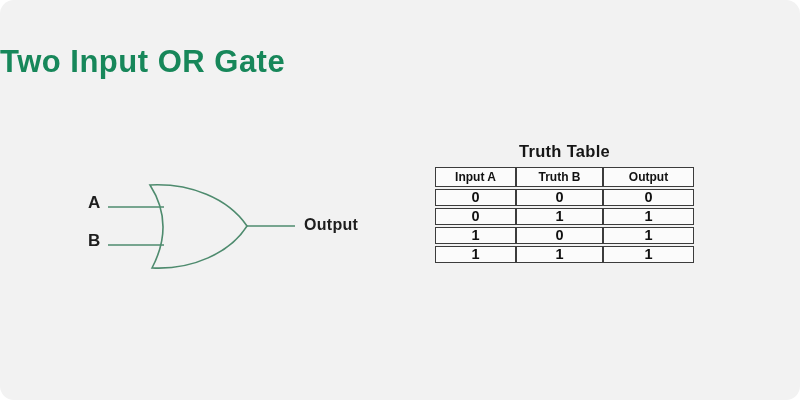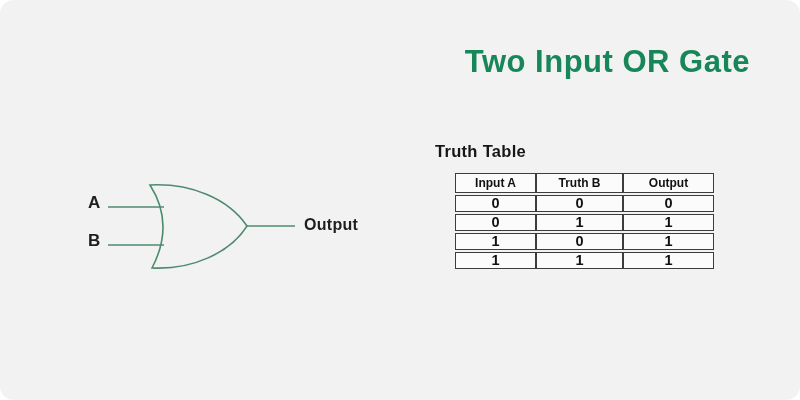--- a/index.html
+++ b/index.html
@@ -17,21 +17,21 @@
     width:800px;height:400px;
     background:var(--background);
     border-radius:14px;
     overflow:hidden;
   }
   .page-title{
     position:absolute;
     top:44px;left:0;
     width:100%;
     padding-right:50px;
-    text-align:right;
+    text-align:left;
     font-size:31px;
     font-weight:700;
     letter-spacing:0.5px;
     color:var(--title-green);
   }
   .gate-svg{
     position:absolute;
     left:60px;top:160px;
     width:320px;height:140px;
   }
@@ -47,32 +47,32 @@
   }
   .label-a{left:88px;top:193px;font-size:17px;}
   .label-b{left:88px;top:231px;font-size:17px;}
   .label-output{left:304px;top:216px;font-size:16px;letter-spacing:0.3px;}
   .truth-table-wrap{
     position:absolute;
     left:435px;top:142px;
     width:259px;
   }
   .truth-table-title{
+    text-align:center;
     font-size:16.5px;
     font-weight:700;
     color:#161616;
-    margin-bottom:10px;
+    margin-bottom:4px;
     letter-spacing:0.3px;
   }
   table.truth-table{
     width:259px;
     border-collapse:separate;
     border-spacing:0 2px;
     table-layout:fixed;
-    margin-left:20px;
   }
   .truth-table th,.truth-table td{
     border:1px solid var(--table-border);
     background:var(--cell-bg);
     text-align:center;
     color:#111111;
     overflow:hidden;
   }
   .truth-table th{
     height:20px;

